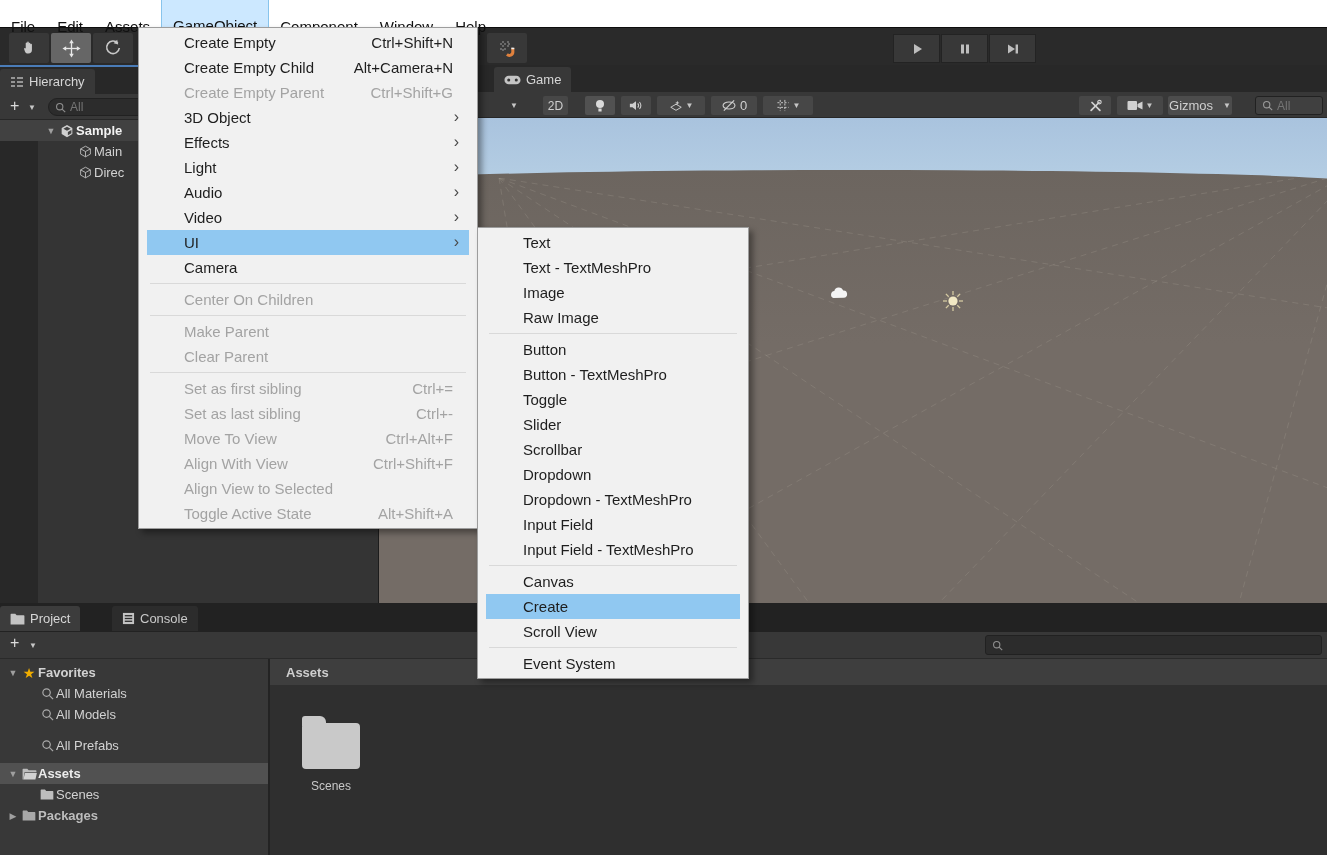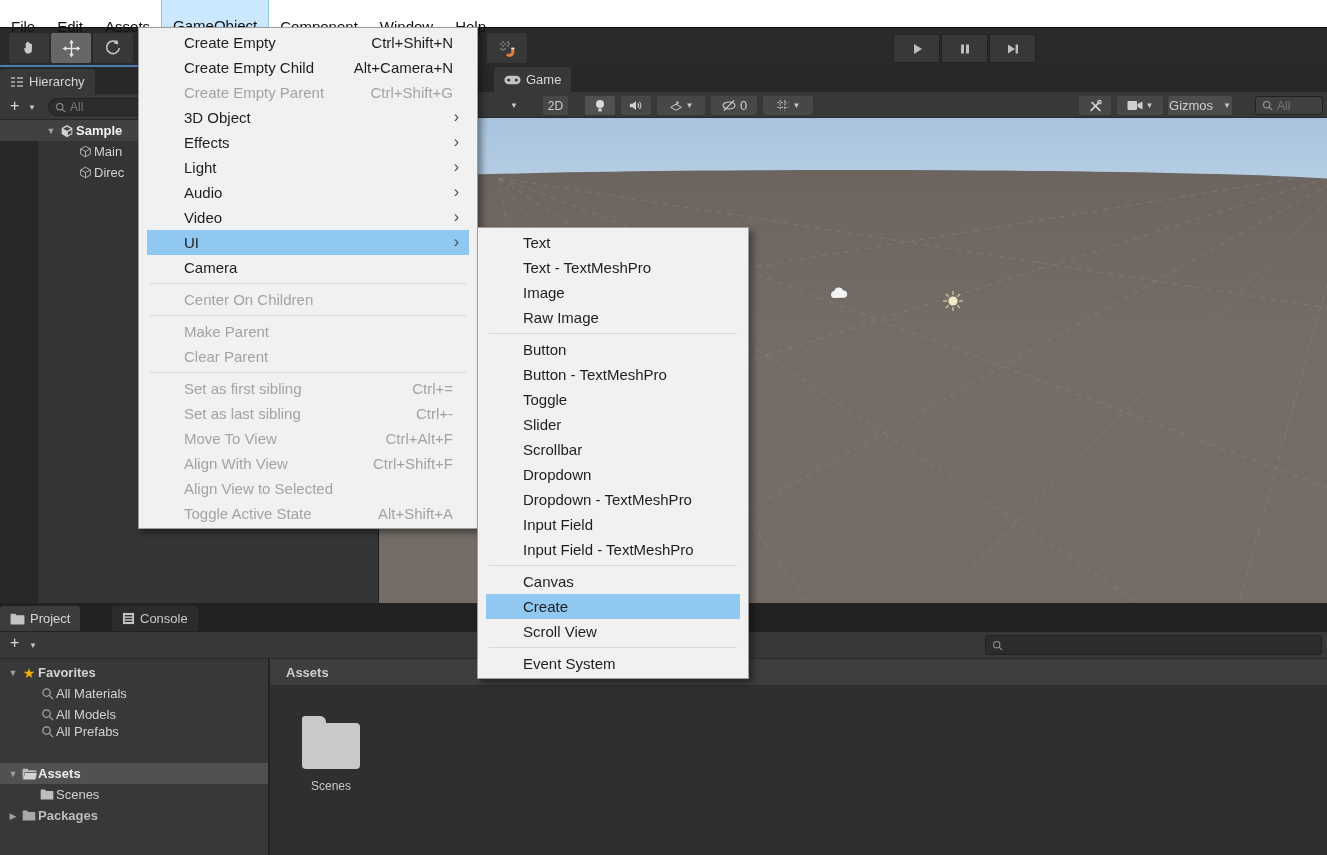--- a/index.html
+++ b/index.html
@@ -423,21 +423,21 @@
       <div class="treerow" style="top:45px;">
         <span style="width:38px;"></span>
         <span class="rowicon">
             <svg width="13" height="13" viewBox="0 0 14 14">
               <circle cx="6" cy="6" r="4" fill="none" stroke="#aaa" stroke-width="1.3"></circle>
               <line x1="9" y1="9" x2="13" y2="13" stroke="#aaa" stroke-width="1.3"></line>
             </svg>
           </span>
         <span>All Models</span>
       </div>
-      <div class="treerow" style="top:62px;">
+      <div class="treerow" style="top:76px;">
         <span style="width:38px;"></span>
         <span class="rowicon">
             <svg width="13" height="13" viewBox="0 0 14 14">
               <circle cx="6" cy="6" r="4" fill="none" stroke="#aaa" stroke-width="1.3"></circle>
               <line x1="9" y1="9" x2="13" y2="13" stroke="#aaa" stroke-width="1.3"></line>
             </svg>
           </span>
         <span>All Prefabs</span>
       </div>
       <div class="treerow" style="top:104px;background:#515151;">

